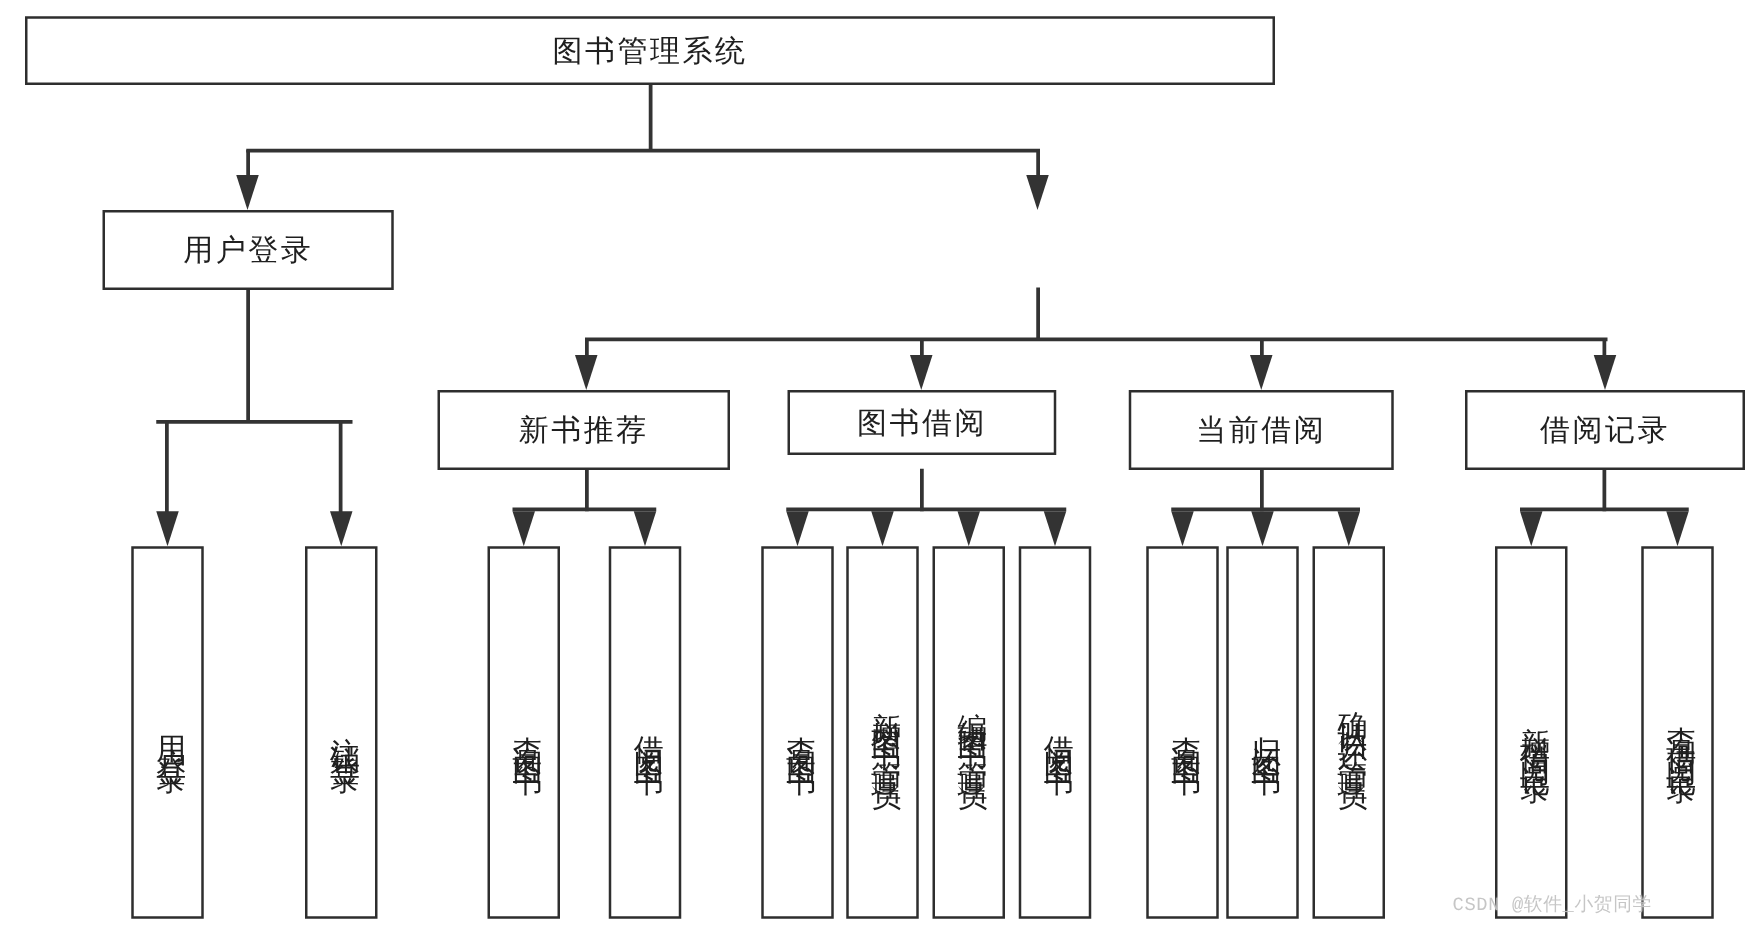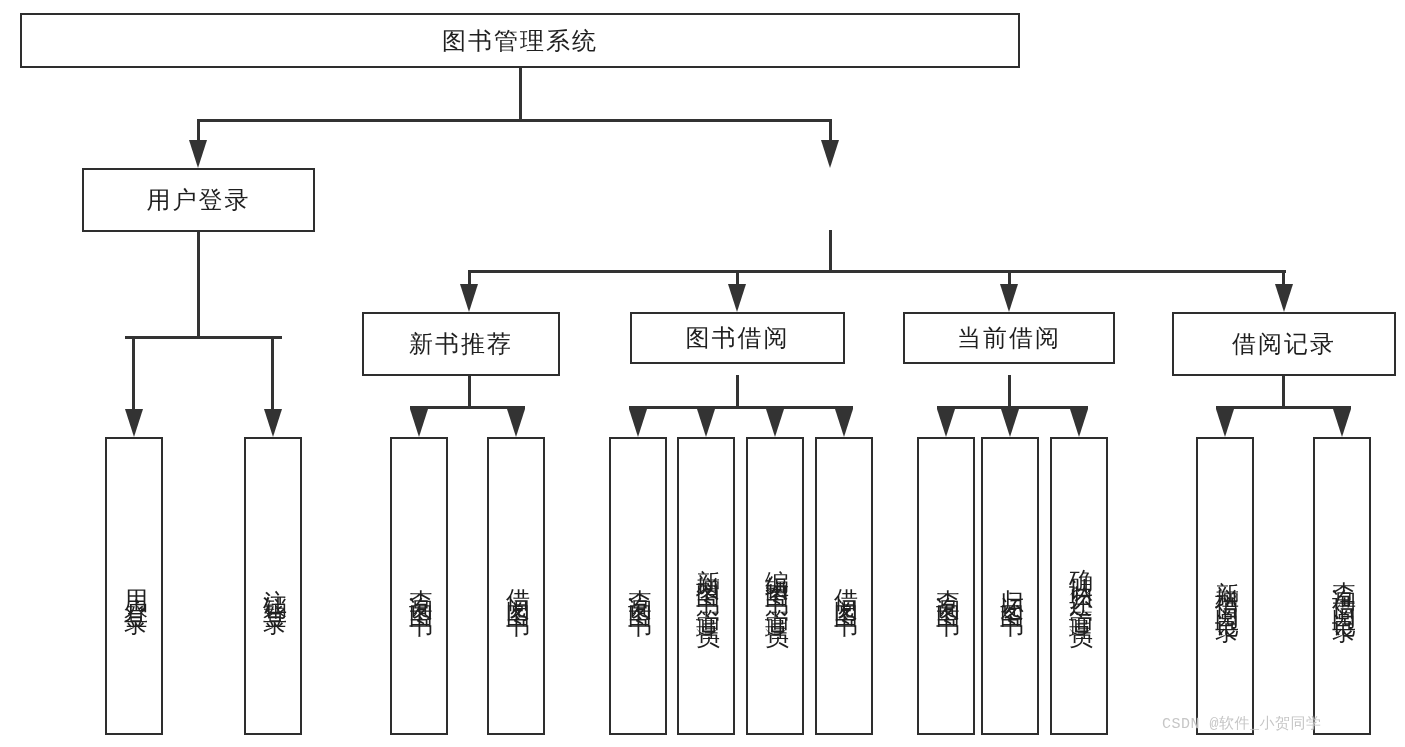--- a/index.html
+++ b/index.html
@@ -89,27 +89,27 @@
   <div class="arrow" style="left:1333px;top:409px;"></div>
 
   <div class="box hbox" style="left:20px;top:13px;width:1000px;height:55px;">
     <span class="lbl">图书管理系统</span>
   </div>
 
   <div class="box hbox" style="left:82px;top:168px;width:233px;height:64px;">
     <span class="lbl">用户登录</span>
   </div>
 
-  <div class="box hbox" style="left:362px;top:312px;width:198px;height:64px;">
+  <div class="box hbox" style="left:350px;top:312px;width:234px;height:64px;">
     <span class="lbl">新书推荐</span>
   </div>
   <div class="box hbox" style="left:630px;top:312px;width:215px;height:52px;">
     <span class="lbl">图书借阅</span>
   </div>
-  <div class="box hbox" style="left:903px;top:312px;width:212px;height:52px;">
+  <div class="box hbox" style="left:903px;top:312px;width:212px;height:64px;">
     <span class="lbl">当前借阅</span>
   </div>
   <div class="box hbox" style="left:1172px;top:312px;width:224px;height:64px;">
     <span class="lbl">借阅记录</span>
   </div>
 
   <div class="box vbox" style="left:105px;top:437px;width:58px;height:298px;">
     <span class="lbl">用户登录</span>
   </div>
   <div class="box vbox" style="left:244px;top:437px;width:58px;height:298px;">

